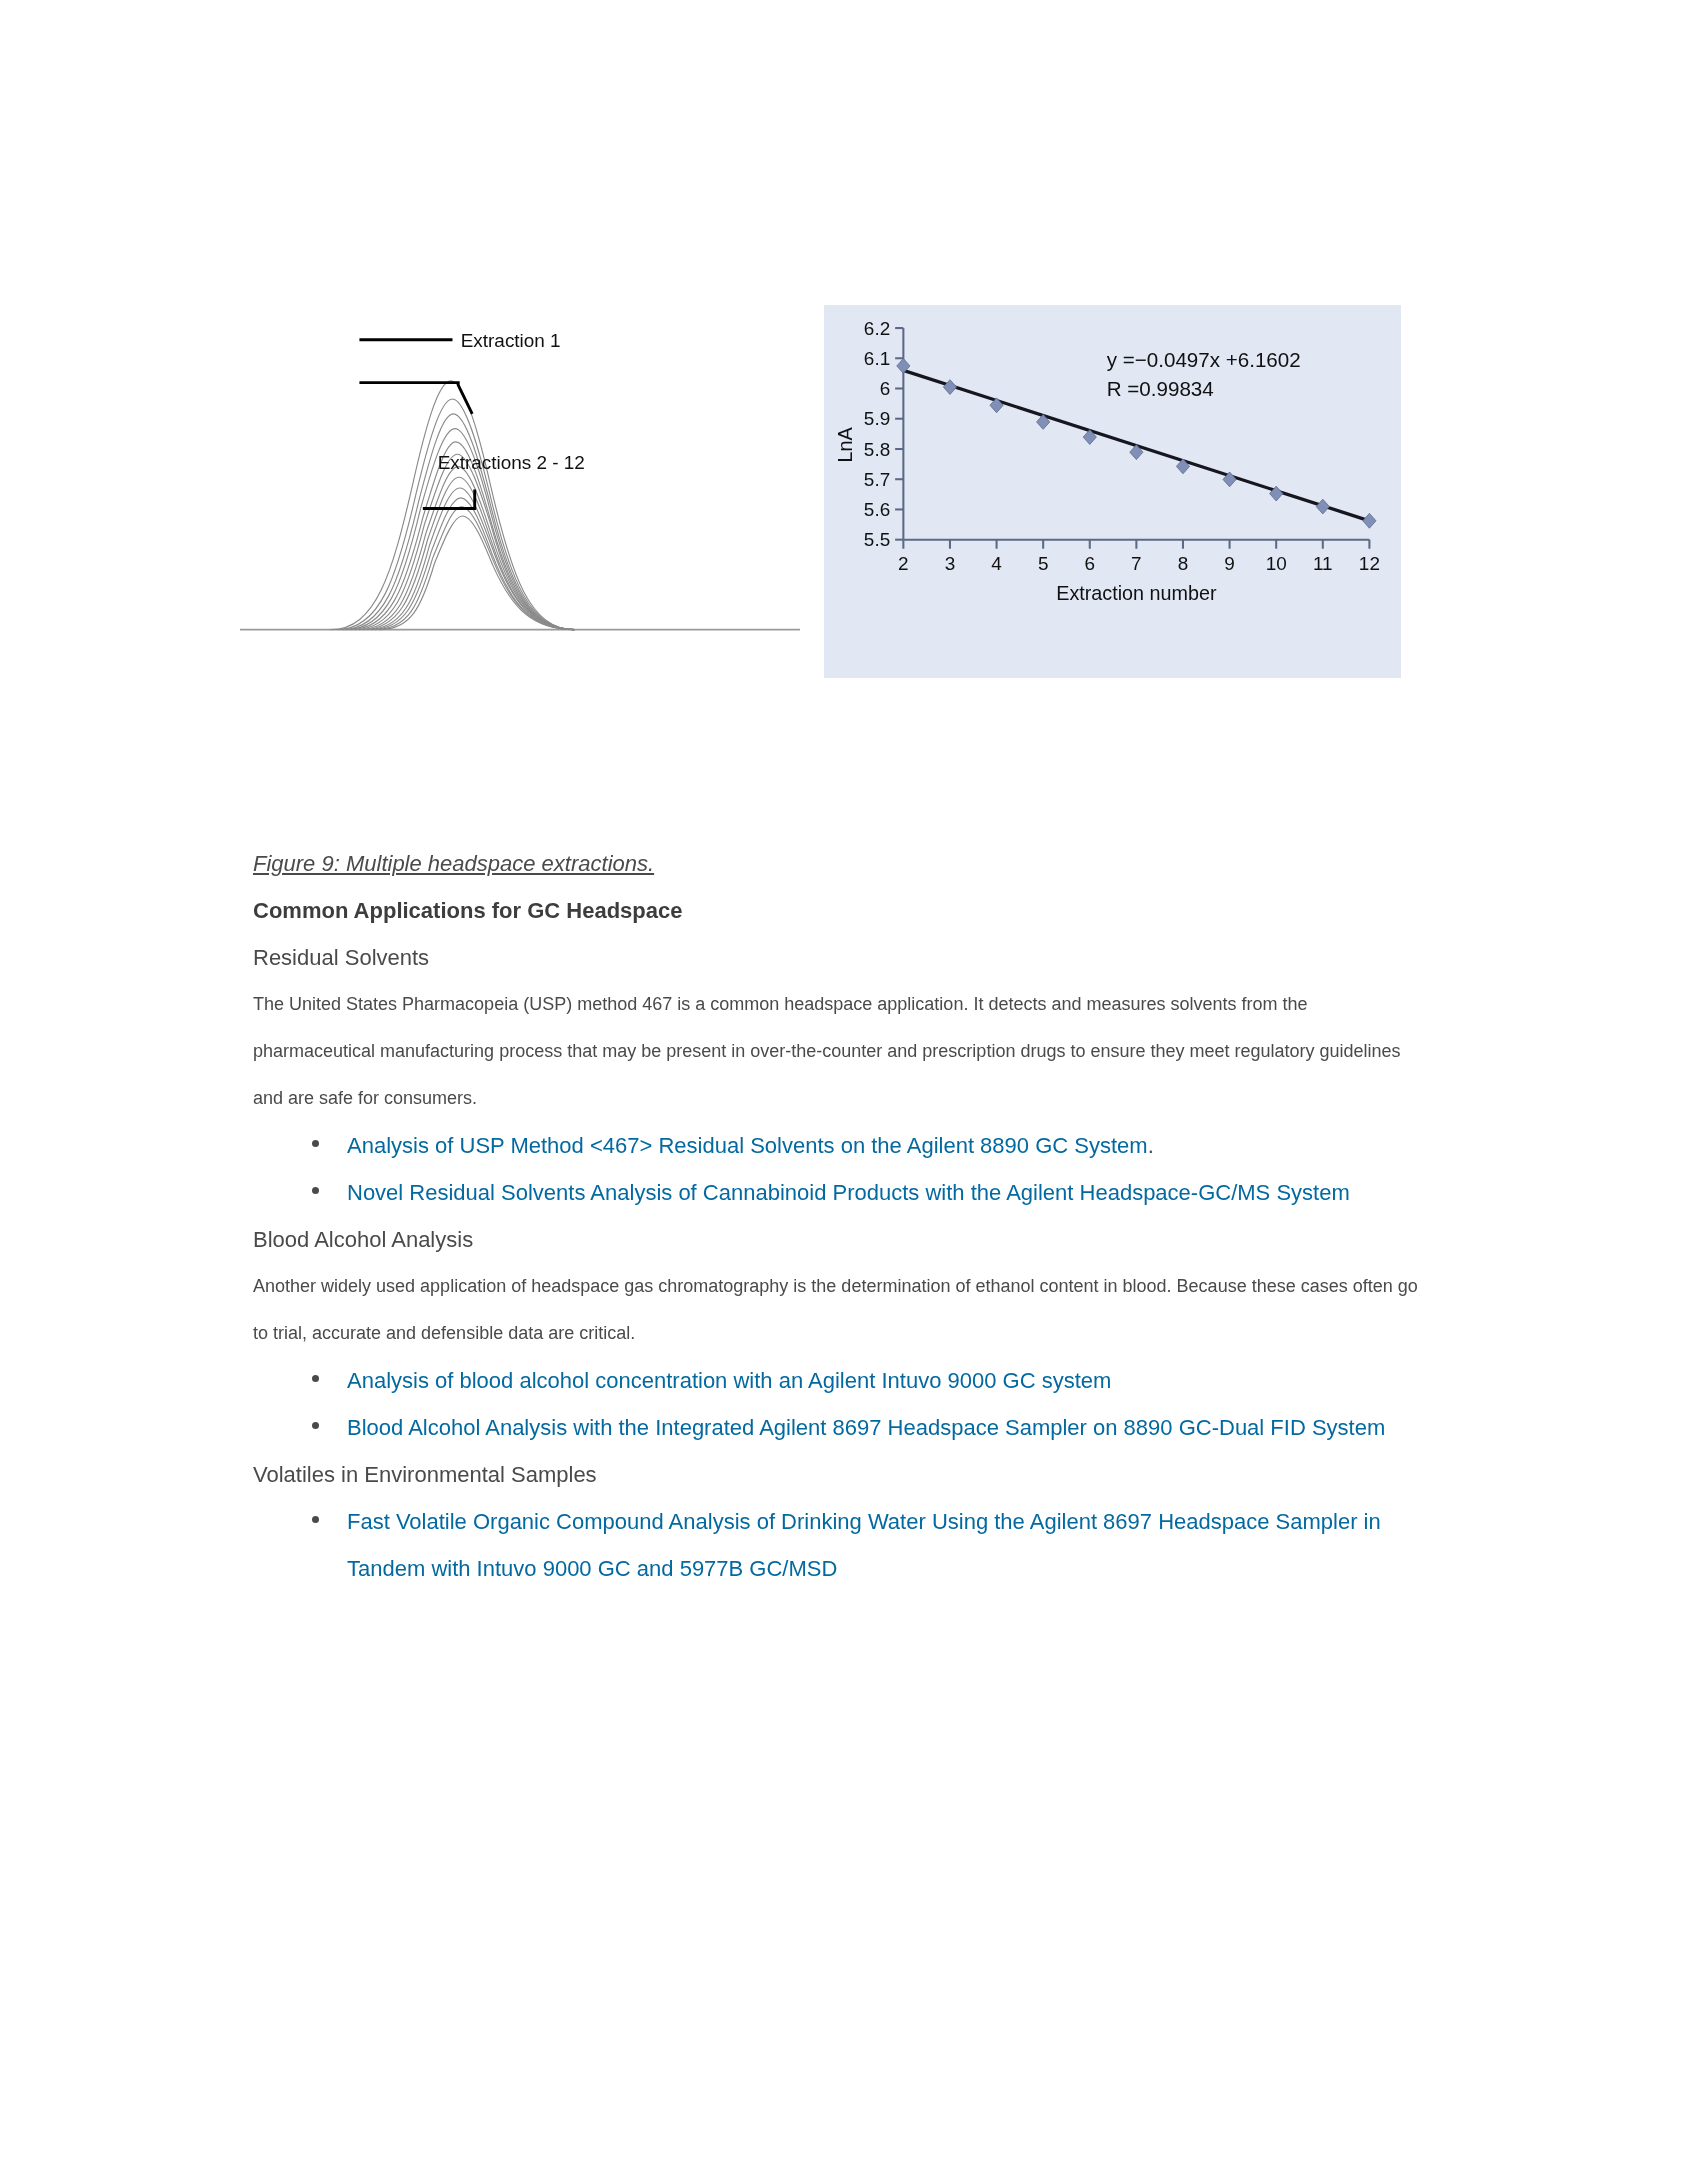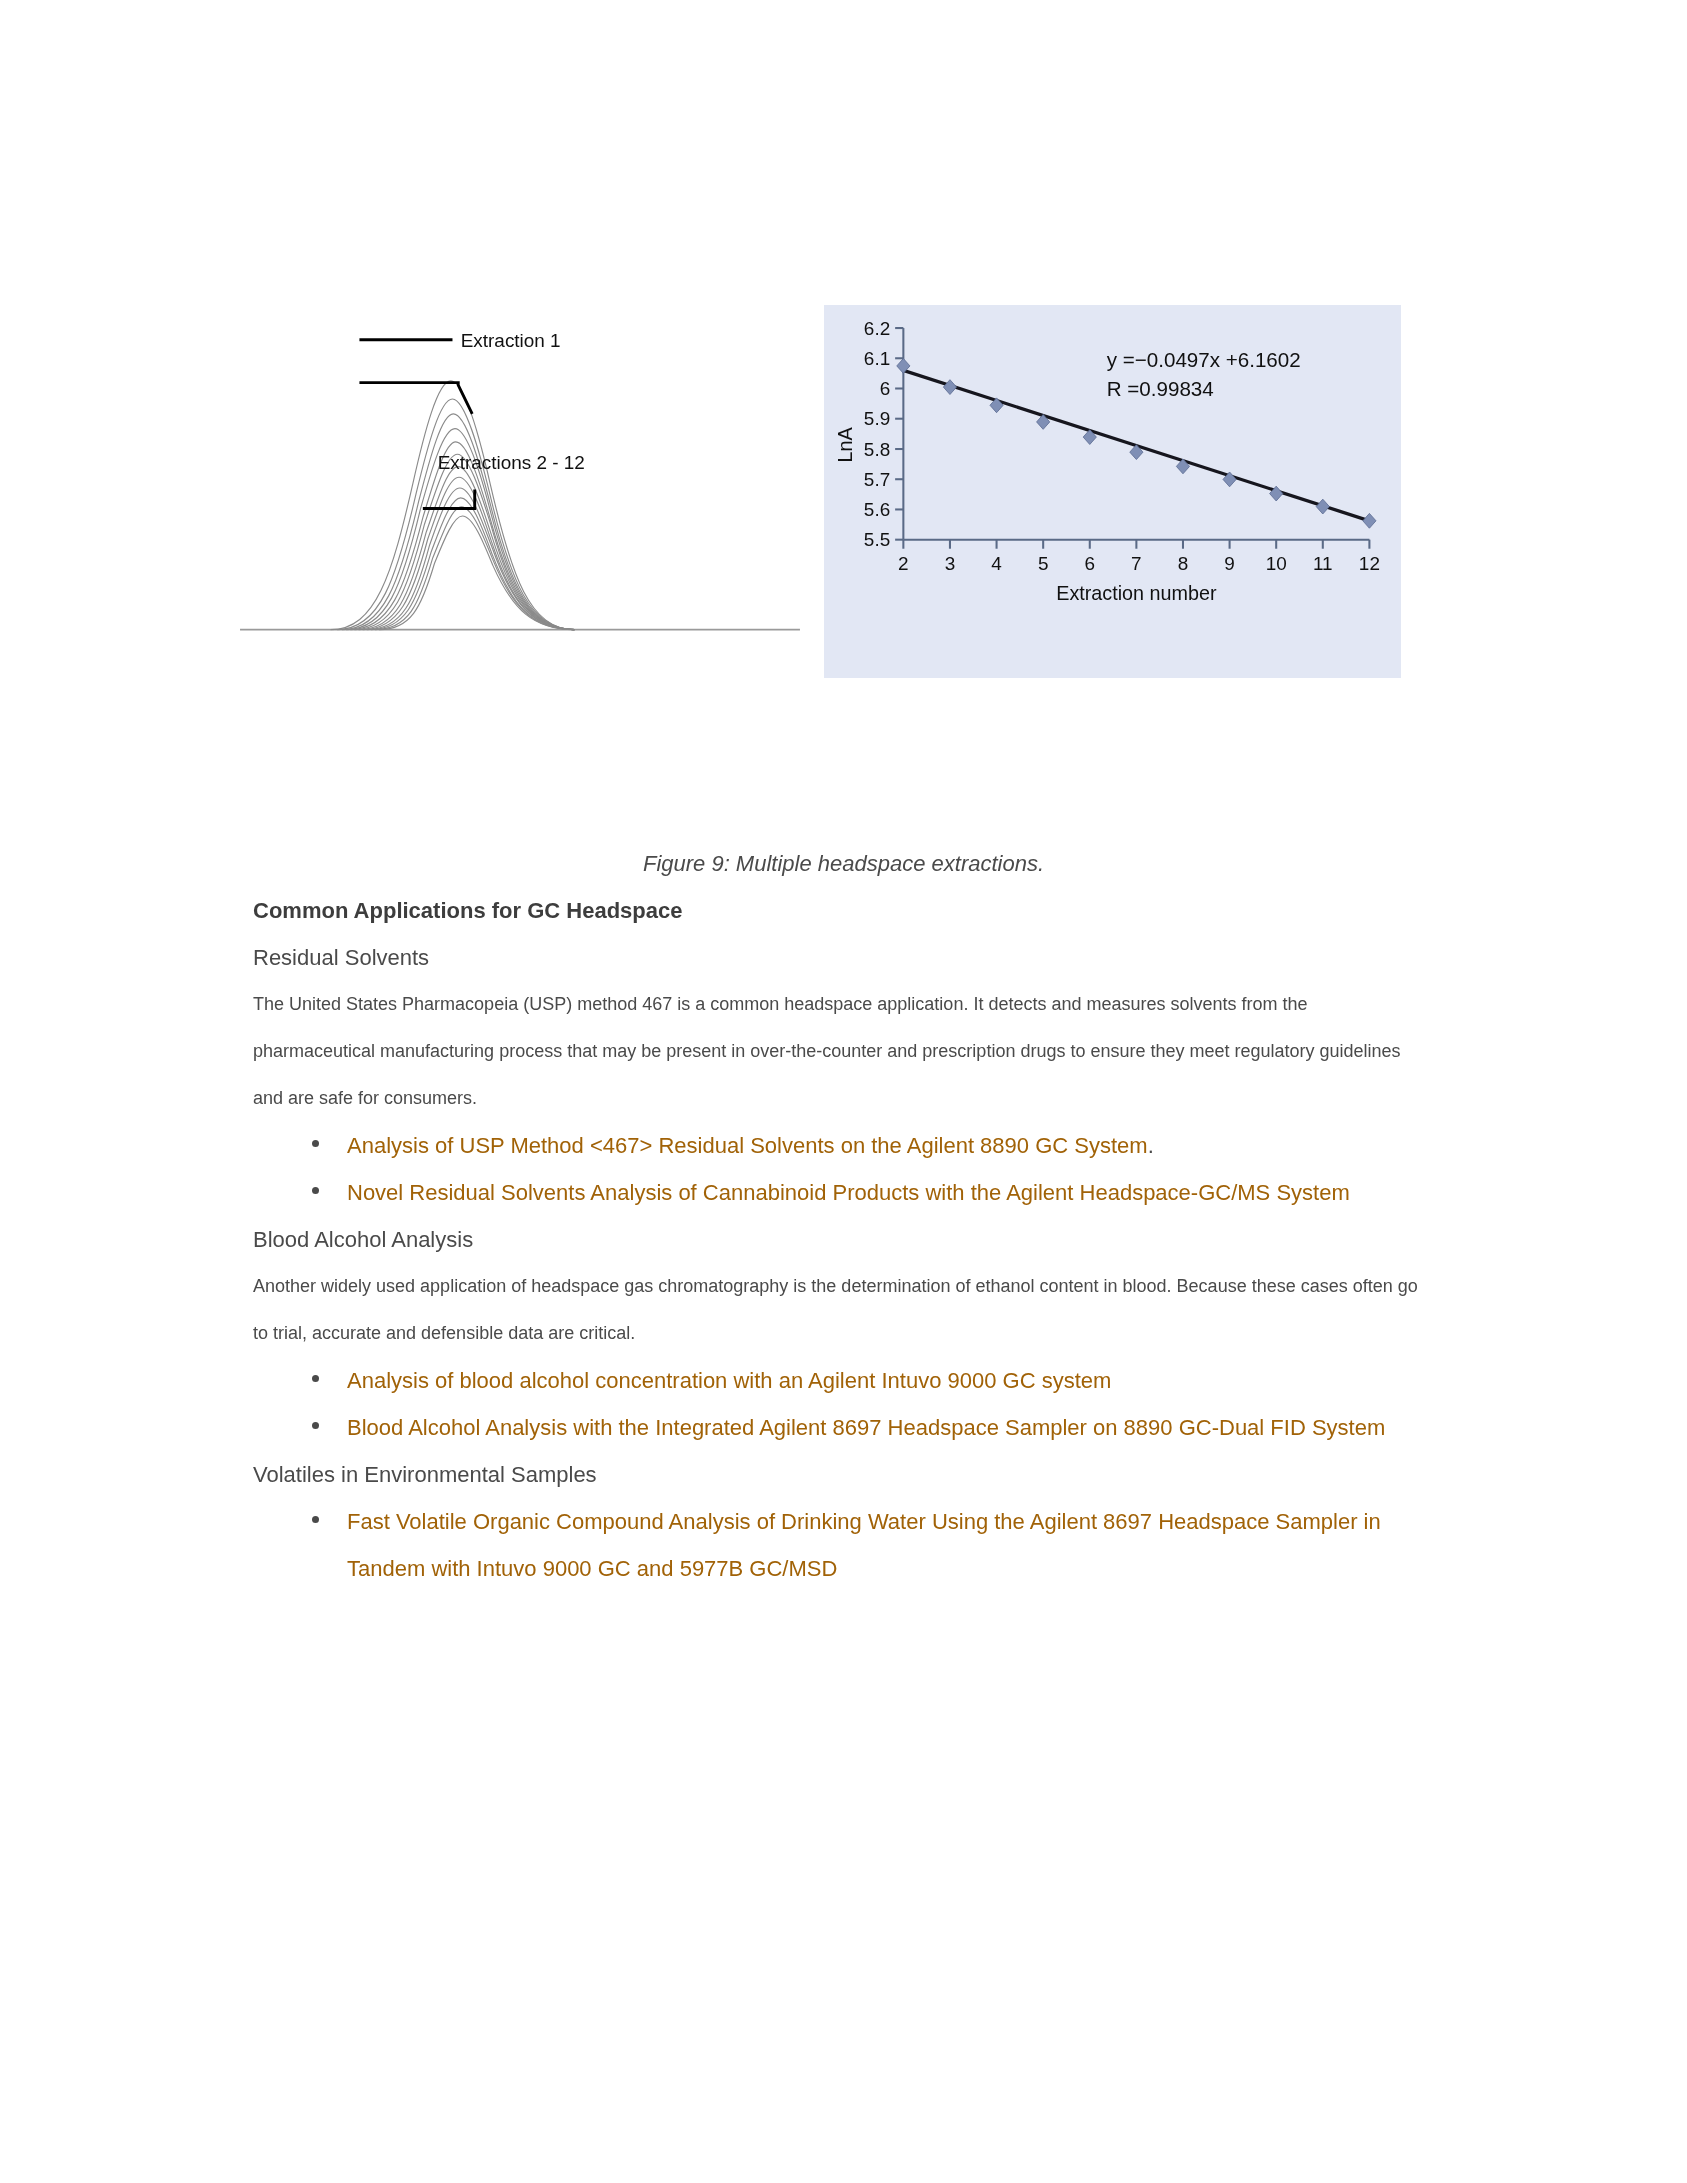--- a/index.html
+++ b/index.html
@@ -49,23 +49,24 @@
     position: absolute;
     left: 253px;
     top: 840px;
     width: 1181px;
   }
 
   .fig-caption {
     font-style: italic;
     font-size: 22px;
     line-height: 47px;
-    text-align: center;
-    color: #4a4a4a;
-    margin: 0;
+    text-align: left;
+    color: #4a4a4a;
+    margin: 0;
+    text-decoration: underline;
   }
 
   h2.section-heading {
     font-size: 22px;
     font-weight: bold;
     line-height: 47px;
     margin: 0;
     color: #3d3d3d;
   }
 
@@ -99,21 +100,21 @@
   ul.link-list li .bullet-dot {
     position: absolute;
     left: 0px;
     top: 18px;
     width: 7.4px;
     height: 7.4px;
     border-radius: 50%;
     background: #4a4a4a;
   }
   ul.link-list li a.doc-link {
-    color: #a16207;
+    color: #0369a1;
     text-decoration: none;
   }
   ul.link-list li .trailing-punct {
     color: #4a4a4a;
   }
 </style>
 </head>
 <body>
 
 <div id="figure-block">

